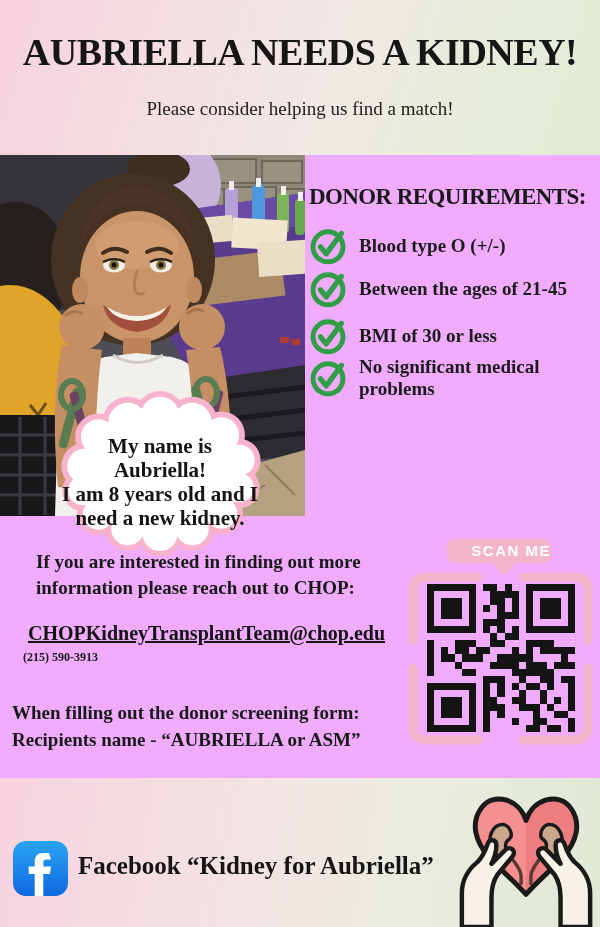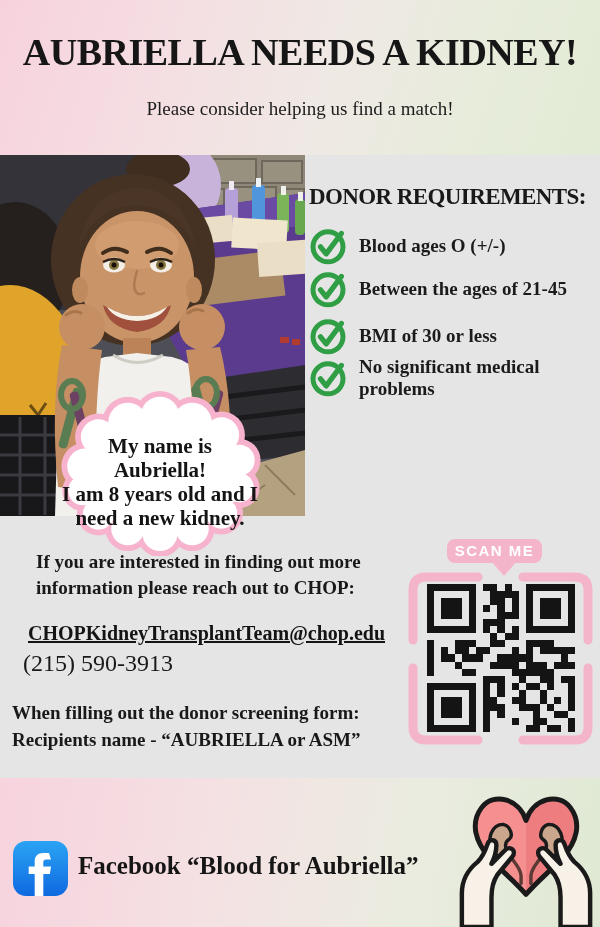--- a/index.html
+++ b/index.html
@@ -1,16 +1,16 @@
 <!DOCTYPE html>
 <html><head>
 <meta charset="utf-8">
 <style>
   html,body{margin:0;padding:0;background:#ffffff;}
-  .page{position:relative;width:600px;height:927px;overflow:hidden;background:#e5e5e5;
+  .page{position:relative;width:600px;height:927px;overflow:hidden;background:#f0abfc;
         font-family:"Liberation Serif",serif;color:#191919;}
   
   .header{position:absolute;left:0;top:0;width:600px;height:155px;
           background:linear-gradient(108deg,#f7d2dd 0%,#f5dde2 25%,#efe9e4 55%,#e7ecdb 78%,#e2ebd5 100%);}
   .title{position:absolute;left:0;top:30px;width:600px;text-align:center;
          font-size:38px;font-weight:700;letter-spacing:-0.5px;white-space:nowrap;color:#161616;}
   .subtitle{position:absolute;left:0;top:98px;width:600px;text-align:center;
             font-size:19px;font-weight:400;color:#1c1c1c;}
   
   .photo{position:absolute;left:0;top:155px;width:305px;height:361px;}
@@ -24,26 +24,26 @@
   .req-4 .req-label{width:200px;}
   
   .bubble{position:absolute;left:46px;top:390px;width:228px;height:166px;}
   .bubble svg{position:absolute;left:0;top:0;width:100%;height:100%;}
   .bubble-text{position:absolute;left:14px;top:44px;width:200px;text-align:center;
                font-size:21px;font-weight:700;line-height:24px;color:#141414;}
   
   .contact-intro{position:absolute;left:23px;top:549px;font-size:19px;font-weight:700;line-height:26px;margin-left:13px;}
   .contact-email{position:absolute;left:28px;top:622px;font-size:20px;font-weight:700;
                  text-decoration:underline;color:#141414;}
-  .contact-phone{position:absolute;left:23px;top:650px;font-size:24px;font-weight:400;text-align:center;}
+  .contact-phone{position:absolute;left:23px;top:650px;font-size:12px;font-weight:700;text-align:center;}
   .contact-form{position:absolute;left:12px;top:699px;font-size:19px;font-weight:700;line-height:27px;}
   
-  .scan-tab{position:absolute;left:447px;top:539px;width:95px;height:24px;border-radius:8px;
+  .scan-tab{position:absolute;left:447px;top:539px;width:104px;height:24px;border-radius:8px;
             background:#f4b5cb;color:#ffffff;font-family:"Liberation Sans",sans-serif;
-            font-weight:700;font-size:15px;letter-spacing:1.5px;text-align:center;line-height:24px;}
+            font-weight:700;font-size:15px;letter-spacing:1.5px;text-align:right;line-height:24px;}
   .scan-tri{position:absolute;left:491px;top:561px;width:0;height:0;
             border-left:13px solid transparent;border-right:13px solid transparent;
             border-top:15px solid #f4b5cb;}
   .qr-frame{position:absolute;left:408px;top:572px;width:185px;height:173px;}
   .qr{position:absolute;left:427px;top:584px;width:148px;height:148px;}
   
   .footer{position:absolute;left:0;top:778px;width:600px;height:149px;
           background:linear-gradient(100deg,#f7d3de 0%,#f4e2e3 38%,#eaece0 68%,#dfe9d3 100%);}
   .fb-icon{position:absolute;left:12px;top:840px;width:57px;height:57px;}
   .fb-text{position:absolute;left:78px;top:852px;font-size:25px;font-weight:700;color:#151515;white-space:nowrap;}
@@ -149,21 +149,21 @@
     <ellipse cx="206" cy="238" rx="11" ry="14" fill="none" stroke="#5a7c53" stroke-width="6"></ellipse>
   </svg>
 
   <div class="req-heading">DONOR REQUIREMENTS:</div>
 
   <div class="req-row req-1">
     <svg class="chk" viewBox="0 0 24 24">
       <circle cx="12" cy="12.5" r="9" fill="none" stroke="#2f9e44" stroke-width="3"></circle>
       <path d="M7.5 12.5 l3.4 4.2 L20 4.5" fill="none" stroke="#2f9e44" stroke-width="3.2" stroke-linecap="round" stroke-linejoin="round"></path>
     </svg>
-    <div class="req-label">Blood ages O (+/-)</div>
+    <div class="req-label">Blood type O (+/-)</div>
   </div>
   <div class="req-row req-2">
     <svg class="chk" viewBox="0 0 24 24">
       <circle cx="12" cy="12.5" r="9" fill="none" stroke="#2f9e44" stroke-width="3"></circle>
       <path d="M7.5 12.5 l3.4 4.2 L20 4.5" fill="none" stroke="#2f9e44" stroke-width="3.2" stroke-linecap="round" stroke-linejoin="round"></path>
     </svg>
     <div class="req-label">Between the ages of 21-45</div>
   </div>
   <div class="req-row req-3">
     <svg class="chk" viewBox="0 0 24 24">
@@ -483,21 +483,21 @@
   <svg class="fb-icon" viewBox="0 0 57 57">
     <defs>
       <linearGradient id="fbg" x1="0" y1="0" x2="0" y2="1">
         <stop offset="0" stop-color="#2aa4f4"></stop>
           <stop offset="1" stop-color="#0f69e0"></stop>
       </linearGradient>
     </defs>
     <rect x="1" y="1" width="55" height="55" rx="13" fill="url(#fbg)"></rect>
     <path d="M37 13 h-6 c-5.2 0 -8.3 3.1 -8.3 8.3 v5.2 h-6 v7.6 h6 V56 h8.6 V34.1 h6.6 l1.1 -7.6 h-7.7 v-4.2 c0 -2 0.9 -2.9 2.9 -2.9 h4.8 z" fill="#ffffff"></path>
   </svg>
-  <div class="fb-text">Facebook “Blood for Aubriella”</div>
+  <div class="fb-text">Facebook “Kidney for Aubriella”</div>
   <svg class="hands-heart" viewBox="0 0 150 150">
 
     <path d="M75,42 C68,20 42,13 30,29 C18,45 24,64 38,80 C50,93 63,103 75,117 C87,103 100,93 112,80 C126,64 132,45 120,29 C108,13 82,20 75,42 Z" fill="#f58f90"></path>
     <path d="M75,42 C82,20 108,13 120,29 C132,45 126,64 112,80 C100,93 87,103 75,117 Z" fill="#ee7d80"></path>
     <path d="M75,42 C68,20 42,13 30,29 C18,45 24,64 38,80 C50,93 63,103 75,117 C87,103 100,93 112,80 C126,64 132,45 120,29 C108,13 82,20 75,42 Z" fill="none" stroke="#1a1a1a" stroke-width="5" stroke-linejoin="round"></path>
 
     <path d="M52,46 C40,46 35,61 41,72 C45,80 54,81 58,74 C53,71 53,64 58,61 C62,58 60,48 52,46 Z" fill="#c9a68c" stroke="#1a1a1a" stroke-width="3.5" stroke-linejoin="round"></path>
     <path d="M98,46 C110,46 115,61 109,72 C105,80 96,81 92,74 C97,71 97,64 92,61 C88,58 90,48 98,46 Z" fill="#c9a68c" stroke="#1a1a1a" stroke-width="3.5" stroke-linejoin="round"></path>
     <path d="M57,74 C61,84 69,88 70,98 L70,106 M93,74 C89,84 81,88 80,98 L80,106" fill="none" stroke="#5b3a35" stroke-width="3.5" stroke-linecap="round"></path>
 

